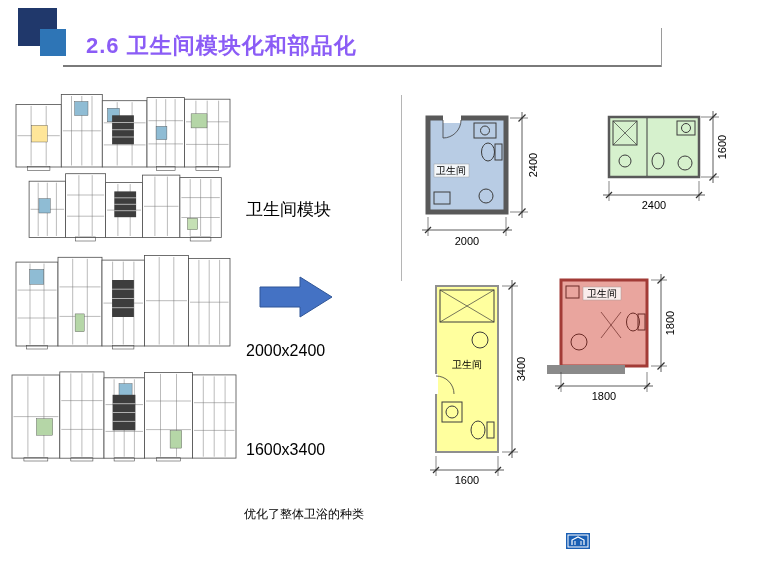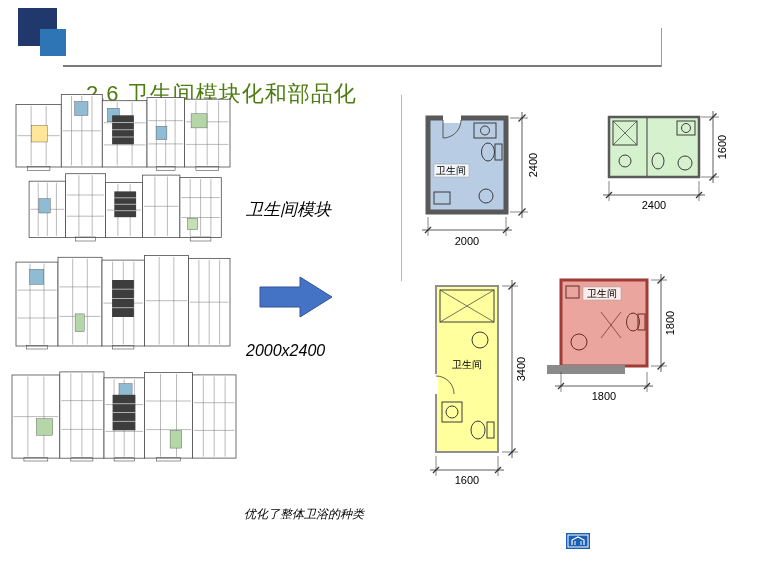--- a/index.html
+++ b/index.html
@@ -1,25 +1,25 @@
 <!DOCTYPE html>
 <html><head>
 <meta charset="utf-8">
 <style>
   html,body{margin:0;padding:0;background:#ffffff;}
   body{font-family:"Liberation Sans","DejaVu Sans",sans-serif;color:#111;}
   .slide{position:relative;width:760px;height:569px;background:#ffffff;overflow:hidden;}
   .abs{position:absolute;}
   .sq-big{left:18px;top:8px;width:39px;height:38px;background:#20386b;}
   .sq-small{left:40px;top:29px;width:26px;height:27px;background:#2e75b6;}
-  .title{left:86px;top:31px;font-size:22px;font-weight:400;letter-spacing:1px;white-space:nowrap;color:#4d7c0f;margin-top:48px;}
+  .title{left:86px;top:31px;font-size:22px;font-weight:700;letter-spacing:1px;white-space:nowrap;color:#8b5cf6;}
   .title-underline{left:63px;top:65px;width:599px;height:2px;background:#7a7a7a;}
   .title-vline{left:661px;top:28px;width:1px;height:39px;background:#9a9a9a;}
   .divider{left:401px;top:95px;width:1px;height:186px;background:#b5b5b5;}
-  .txt{position:absolute;white-space:nowrap;color:#000;font-style:italic;}
+  .txt{position:absolute;white-space:nowrap;color:#000;}
   .t-intro{font-size:17px;}
   .t-size{font-size:16px;}
   .t-footer{font-size:12px;}
   svg{display:block;overflow:visible;}
   svg text{font-family:"Liberation Sans","DejaVu Sans",sans-serif;fill:#000;}
   .dim line{stroke:#333;}
   .fixtures{stroke:#3c3c3c;fill:none;stroke-width:1;}
 </style>
 </head>
 <body>
@@ -180,20 +180,21 @@
       <line x1="102.6" y1="55.4" x2="125.4" y2="55.4" stroke="#ffffff" stroke-width="0.6"></line>
     </svg>
 
   <div class="txt t-intro" style="left:246px;top:198px">卫生间模块</div>
 
   <svg class="abs" style="left:258px;top:274px" width="78" height="46">
     <polygon points="2,13 42,13 42,3 74,23 42,43 42,33 2,33" stroke="#2f5597" stroke-width="1" fill="#4472c4"></polygon>
   </svg>
 
   <div class="txt t-size" style="left:246px;top:342px">2000x2400</div>
+  <div class="txt t-size" style="left:246px;top:441px">1600x3400</div>
 
   <div class="txt t-footer" style="left:244px;top:506px">优化了整体卫浴的种类</div>
 
   <div class="abs divider"></div>
 
   <svg class="abs" style="left:410px;top:108px" width="185" height="145">
     <rect x="18" y="10" width="78" height="94" stroke="#595959" stroke-width="5" fill="#b8cce4"></rect>
     <g class="fixtures">
       <rect x="33" y="5" width="18" height="10" fill="#ffffff" stroke="none"></rect>
       <path d="M51 12 A18 18 0 0 1 33 30" stroke-width="0.8"></path>

